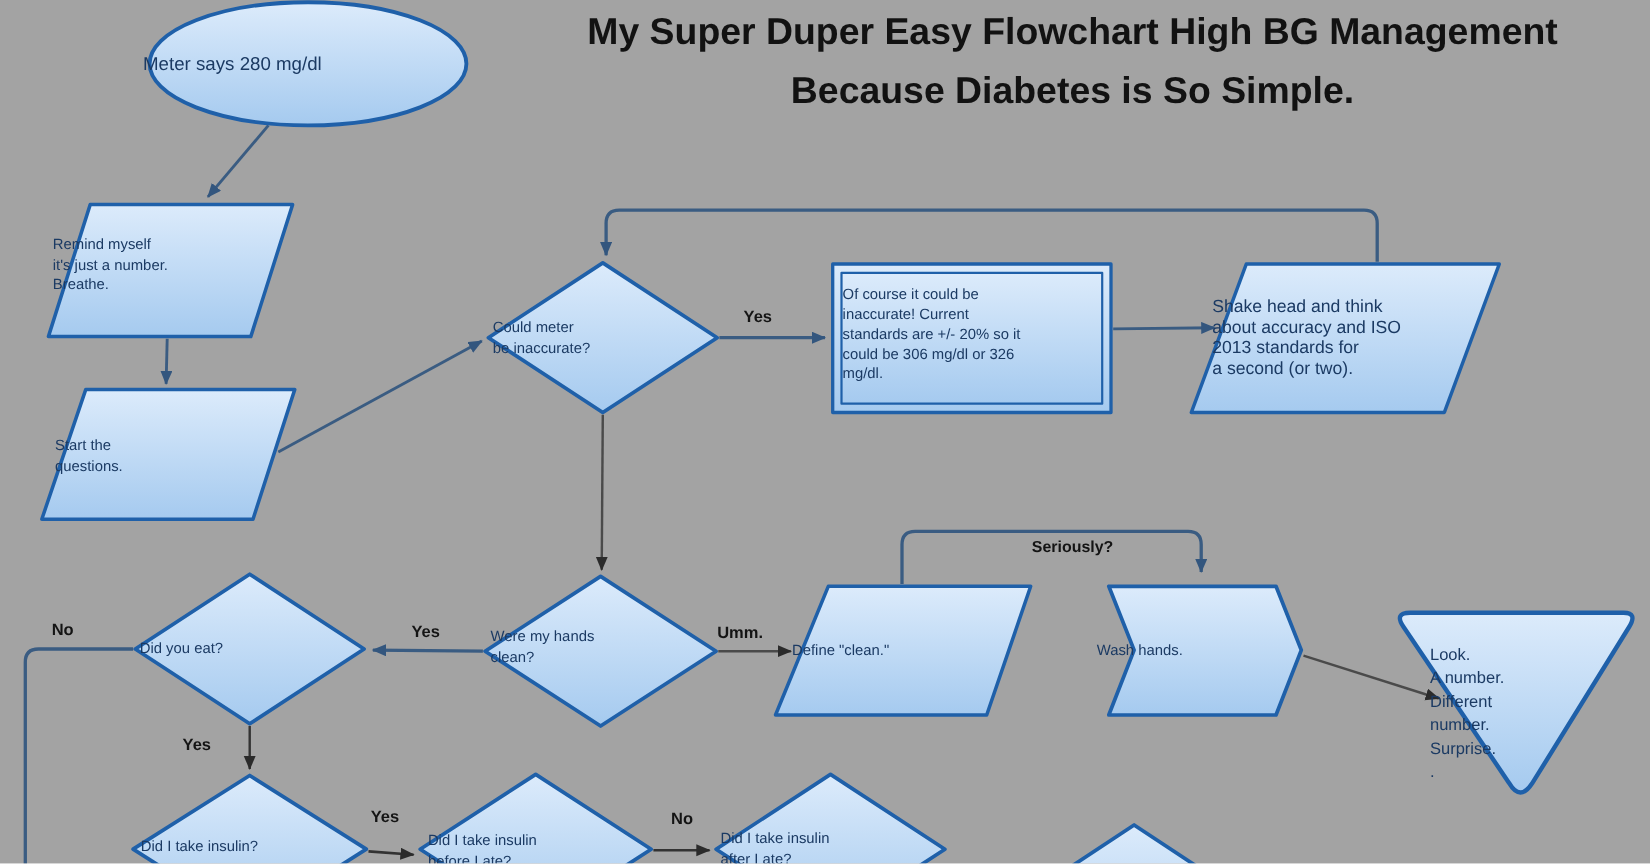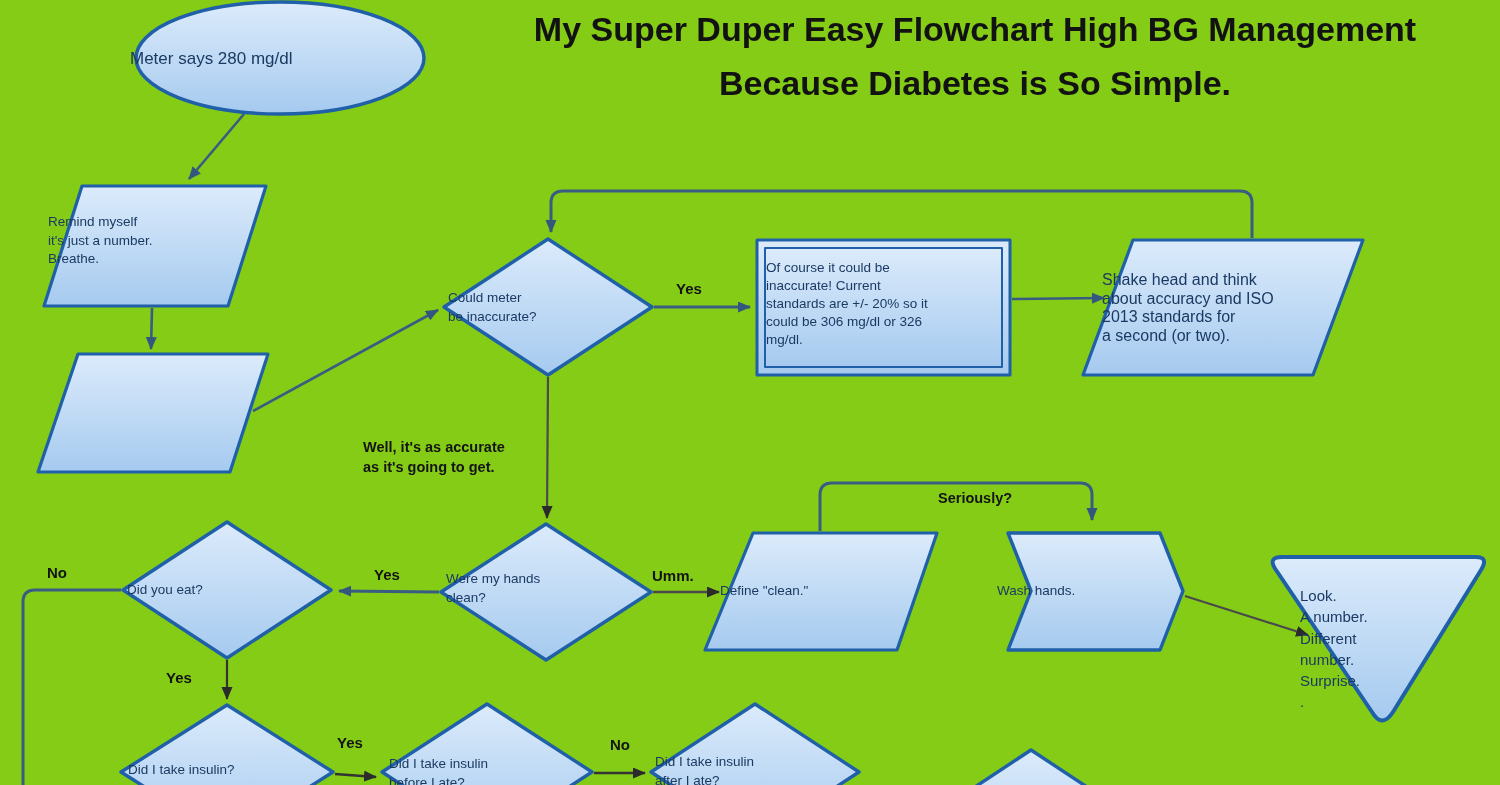--- a/index.html
+++ b/index.html
@@ -1,17 +1,17 @@
 <!DOCTYPE html>
 <html><head>
 <meta charset="utf-8">
 <style>
   html,body{margin:0;padding:0;background:#ffffff;}
   #canvas{
-    position:relative;width:1500px;height:785px;overflow:hidden;background:#84cc16;
+    position:relative;width:1500px;height:785px;overflow:hidden;background:#a3a3a3;
     font-family:"Liberation Sans",sans-serif;
   }
   #flow-svg{position:absolute;left:0;top:0;}
   .node-label{
     position:absolute;font-weight:normal;color:#1b3a63;text-align:left;
     white-space:pre-line;line-height:1.38;font-size:13.5px;pointer-events:none;
   }
   .edge-label{
     position:absolute;font-weight:bold;color:#141414;white-space:pre-line;
     font-size:15px;line-height:1.35;pointer-events:none;
@@ -78,20 +78,22 @@
     </g>
   </svg>
 
   <div class="page-title">My Super Duper Easy Flowchart High BG Management
 Because Diabetes is So Simple.</div>
 
   <div class="node-label" style="left:130px;top:47px;width:300px;font-size:17px;">Meter says 280 mg/dl</div>
   <div class="node-label" style="left:48px;top:213px;width:210px;">Remind myself
 it's just a number.
 Breathe.</div>
+  <div class="node-label" style="left:50px;top:396px;width:200px;">Start the
+questions.</div>
   <div class="node-label" style="left:448px;top:289px;width:200px;">Could meter
 be inaccurate?</div>
   <div class="node-label" style="left:766px;top:259px;width:236px;font-size:13.5px;line-height:18px;">Of course it could be
 inaccurate! Current
 standards are +/- 20% so it
 could be 306 mg/dl or 326
 mg/dl.</div>
   <div class="node-label" style="left:1102px;top:271px;width:240px;font-size:16px;line-height:18.5px;">Shake head and think
 about accuracy and ISO
 2013 standards for
@@ -107,22 +109,20 @@
 number.
 Surprise.
 .</div>
   <div class="node-label" style="left:128px;top:761px;width:200px;">Did I take insulin?</div>
   <div class="node-label" style="left:389px;top:755px;width:200px;">Did I take insulin
 before I ate?</div>
   <div class="node-label" style="left:655px;top:753px;width:200px;">Did I take insulin
 after I ate?</div>
 
   <div class="edge-label" style="left:676px;top:279px;">Yes</div>
-  <div class="edge-label" style="left:363px;top:438px;width:190px;font-size:14.5px;">Well, it's as accurate
-as it's going to get.</div>
   <div class="edge-label" style="left:652px;top:566px;">Umm.</div>
   <div class="edge-label" style="left:938px;top:489px;font-size:14.5px;text-align:center;">Seriously?</div>
   <div class="edge-label" style="left:374px;top:565px;">Yes</div>
   <div class="edge-label" style="left:47px;top:563px;">No</div>
   <div class="edge-label" style="left:166px;top:668px;">Yes</div>
   <div class="edge-label" style="left:337px;top:733px;">Yes</div>
   <div class="edge-label" style="left:610px;top:735px;">No</div>
 
 </div>
 

